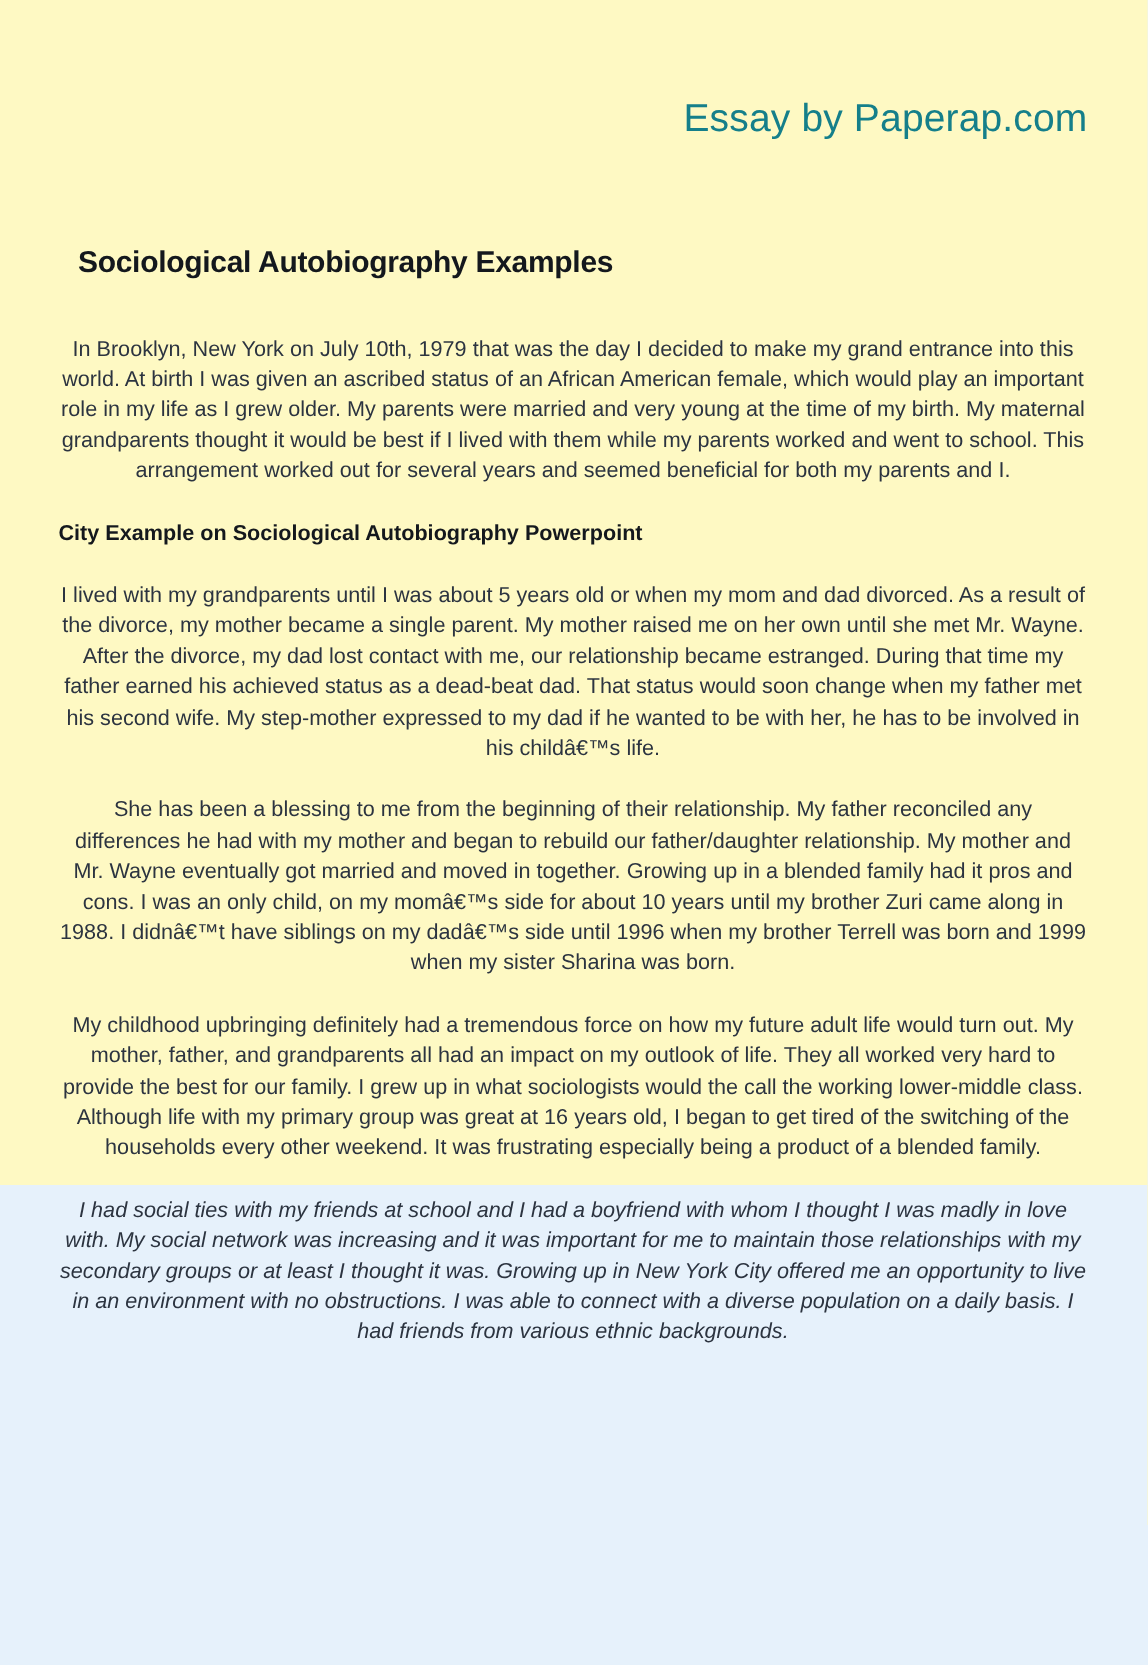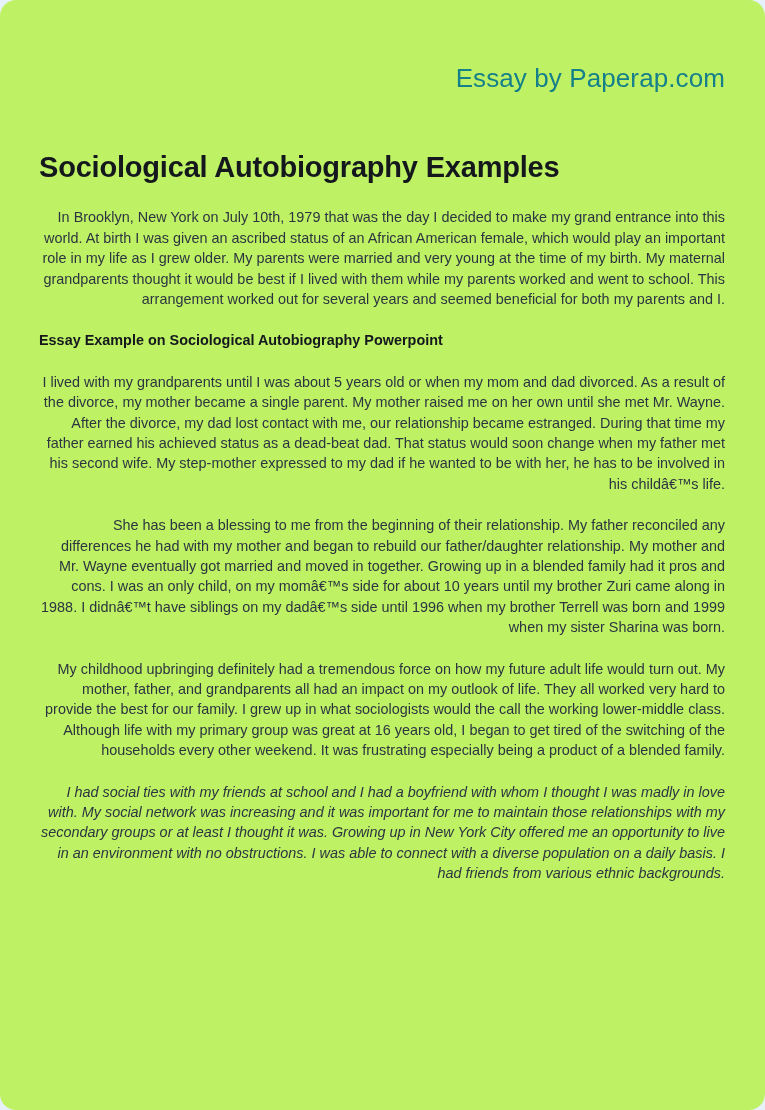--- a/index.html
+++ b/index.html
@@ -12,24 +12,23 @@
     height: 1110px;
     background: #e6f1fb;
     font-family: "Liberation Sans", "DejaVu Sans", sans-serif;
     -webkit-font-smoothing: antialiased;
     overflow: hidden;
   }
 
   .page {
     position: relative;
     width: 765px;
-    height: 1110px;
+    height: 790px;
     box-sizing: border-box;
-    background: #bef264;
-    border-radius: 16px;
+    background: #fef9c3;
   }
 
   
   .header {
     padding-top: 62px;
     padding-right: 40px;
     padding-left: 39px;
     text-align: right;
   }
 
@@ -51,39 +50,39 @@
     color: #26303c;
     letter-spacing: 0.05px;
   }
 
   
   .article {
     padding: 0 40px 0 39px;
   }
 
   .doc-title {
-    margin: 0;
+    margin: 13px;
     padding-top: 55px;
-    font-size: 29px;
+    font-size: 20px;
     font-weight: 700;
     line-height: 1.2;
     color: #14181d;
     letter-spacing: -0.2px;
   }
 
   .body-copy {
     padding-top: 23px;
   }
 
   .para {
     margin: 0 0 21px 0;
     font-size: 14.4px;
     line-height: 20.4px;
     color: #2c3440;
-    text-align: right;
+    text-align: center;
     letter-spacing: 0.01px;
   }
 
   .para:last-child {
     margin-bottom: 0;
     font-style: italic;
   }
 
   .sub-heading {
     margin: 0 0 21px 0;
@@ -101,21 +100,21 @@
 
   <div class="header">
     <div class="brand">Essay by Paperap.com</div>
   </div>
 
   <div class="article">
     <h1 class="doc-title">Sociological Autobiography Examples</h1>
 
     <div class="body-copy">
         <p class="para">In Brooklyn, New York on July 10th, 1979 that was the day I decided to make my grand entrance into this world. At birth I was given an ascribed status of an African American female, which would play an important role in my life as I grew older. My parents were married and very young at the time of my birth. My maternal grandparents thought it would be best if I lived with them while my parents worked and went to school. This arrangement worked out for several years and seemed beneficial for both my parents and I.</p>
-        <h2 class="sub-heading">Essay Example on Sociological Autobiography Powerpoint</h2>
+        <h2 class="sub-heading">City Example on Sociological Autobiography Powerpoint</h2>
         <p class="para">I lived with my grandparents until I was about 5 years old or when my mom and dad divorced. As a result of the divorce, my mother became a single parent. My mother raised me on her own until she met Mr. Wayne. After the divorce, my dad lost contact with me, our relationship became estranged. During that time my father earned his achieved status as a dead-beat dad. That status would soon change when my father met his second wife. My step-mother expressed to my dad if he wanted to be with her, he has to be involved in his childâ€™s life.</p>
         <p class="para">She has been a blessing to me from the beginning of their relationship. My father reconciled any differences he had with my mother and began to rebuild our father/daughter relationship. My mother and Mr. Wayne eventually got married and moved in together. Growing up in a blended family had it pros and cons. I was an only child, on my momâ€™s side for about 10 years until my brother Zuri came along in 1988. I didnâ€™t have siblings on my dadâ€™s side until 1996 when my brother Terrell was born and 1999 when my sister Sharina was born.</p>
         <p class="para">My childhood upbringing definitely had a tremendous force on how my future adult life would turn out. My mother, father, and grandparents all had an impact on my outlook of life. They all worked very hard to provide the best for our family. I grew up in what sociologists would the call the working lower-middle class. Although life with my primary group was great at 16 years old, I began to get tired of the switching of the households every other weekend. It was frustrating especially being a product of a blended family.</p>
         <p class="para">I had social ties with my friends at school and I had a boyfriend with whom I thought I was madly in love with. My social network was increasing and it was important for me to maintain those relationships with my secondary groups or at least I thought it was. Growing up in New York City offered me an opportunity to live in an environment with no obstructions. I was able to connect with a diverse population on a daily basis. I had friends from various ethnic backgrounds.</p>
       </div>
   </div>
 
 </div>
 
 </body></html>

